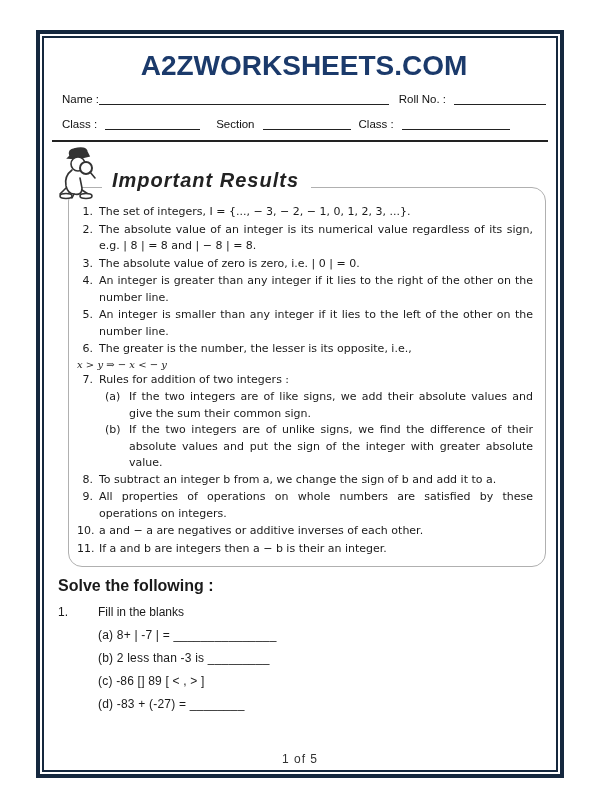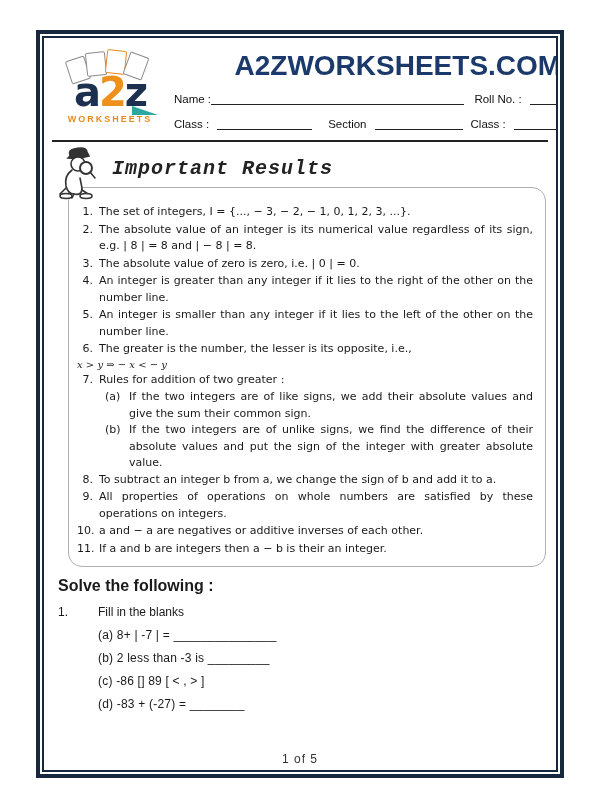--- a/index.html
+++ b/index.html
@@ -88,25 +88,25 @@
   }
 
   
   .results-head {
     display: flex; align-items: flex-end;
     position: relative; z-index: 2;
     height: 58px; padding-left: 4px;
   }
   .detective { width: 46px; height: 56px; }
   .results-title {
-    font-family: Liberation Mono, monospace;
+    font-family: Liberation Sans, sans-serif;
     font-style: italic; font-weight: bold;
     font-size: 20px; color: #222;
     background: #fff; padding: 0 12px 2px 10px;
-    margin-bottom: 18px;
+    margin-bottom: 6px;
     letter-spacing: 1px;
   }
   .results-box {
     border: 1.5px solid #b0b0b0; border-radius: 14px;
     margin: -13px 2px 0 16px;
     padding: 16px 12px 8px 8px;
     position: relative; z-index: 1;
   }
   .ri { display: flex; font-size: 11px; line-height: 1.5; margin-bottom: 1px; font-family: "DejaVu Sans", sans-serif; }
   .ri .num { width: 22px; min-width: 22px; text-align: right; padding-right: 6px; }
@@ -132,31 +132,20 @@
     padding-bottom: 2px; letter-spacing: 1px;
   }
 </style>
 </head>
 <body>
 
 <div class="page-frame">
   <div class="page-inner">
 
     <div class="header">
-      <div class="logo">
-        <div class="papers">
-          <div class="paper p1"></div>
-            <div class="paper p2"></div>
-          <div class="paper p3"></div>
-            <div class="paper p4"></div>
-        </div>
-        <div class="logo-word"><span class="logo-a">a</span><span class="logo-2">2</span><span class="logo-z">z</span></div>
-        <div class="logo-swoosh"></div>
-        <div class="logo-sub">WORKSHEETS</div>
-      </div>
       <div class="header-right">
         <div class="site-title">A2ZWORKSHEETS.COM</div>
         <div class="form-row">
           <span class="lbl">Name :</span>
           <span class="blank grow"></span>
           <span class="lbl">Roll No. :</span>
           <span class="gap"></span>
           <span class="blank w90"></span>
         </div>
         <div class="form-row">
@@ -214,21 +203,21 @@
           <span class="num">5.</span>
           <span class="txt">An integer is smaller than any integer if it lies to the left of the other on the number line.</span>
         </div>
       <div class="ri">
           <span class="num">6.</span>
           <span class="txt">The greater is the number, the lesser is its opposite, i.e.,</span>
         </div>
       <div class="formula">x &gt; y ⇒ − x &lt; − y</div>
       <div class="ri">
           <span class="num">7.</span>
-          <span class="txt">Rules for addition of two greater :</span>
+          <span class="txt">Rules for addition of two integers :</span>
         </div>
       <div class="subitem">
           <span class="slabel">(a)</span>
           <span class="stxt">If the two integers are of like signs, we add their absolute values and give the sum their common sign.</span>
         </div>
       <div class="subitem">
           <span class="slabel">(b)</span>
           <span class="stxt">If the two integers are of unlike signs, we find the difference of their absolute values and put the sign of the integer with greater absolute value.</span>
         </div>
       <div class="ri">

